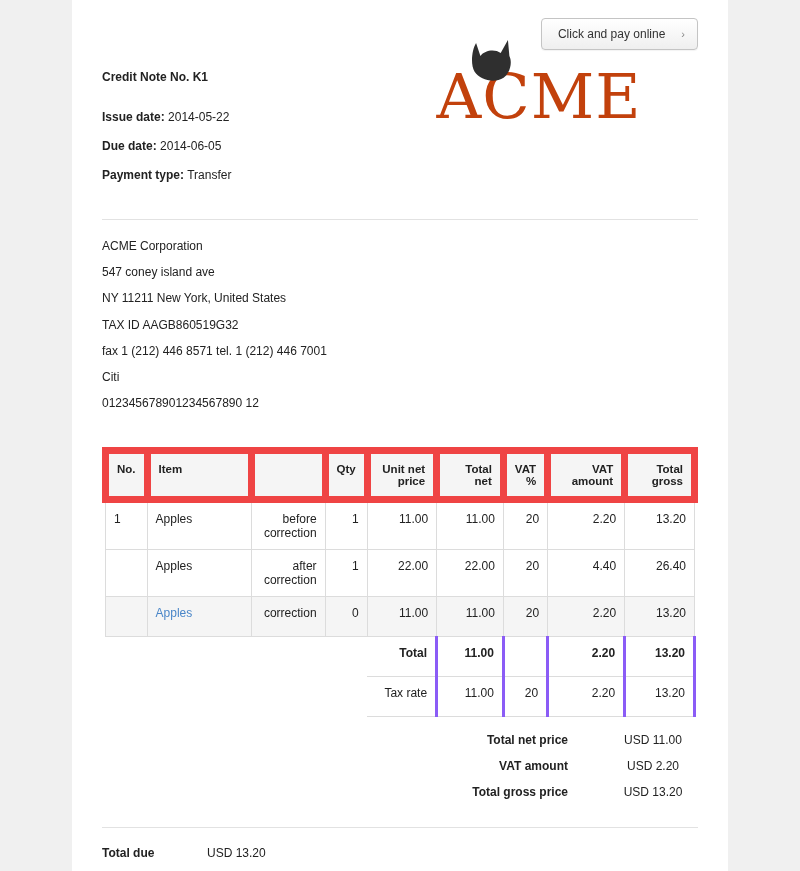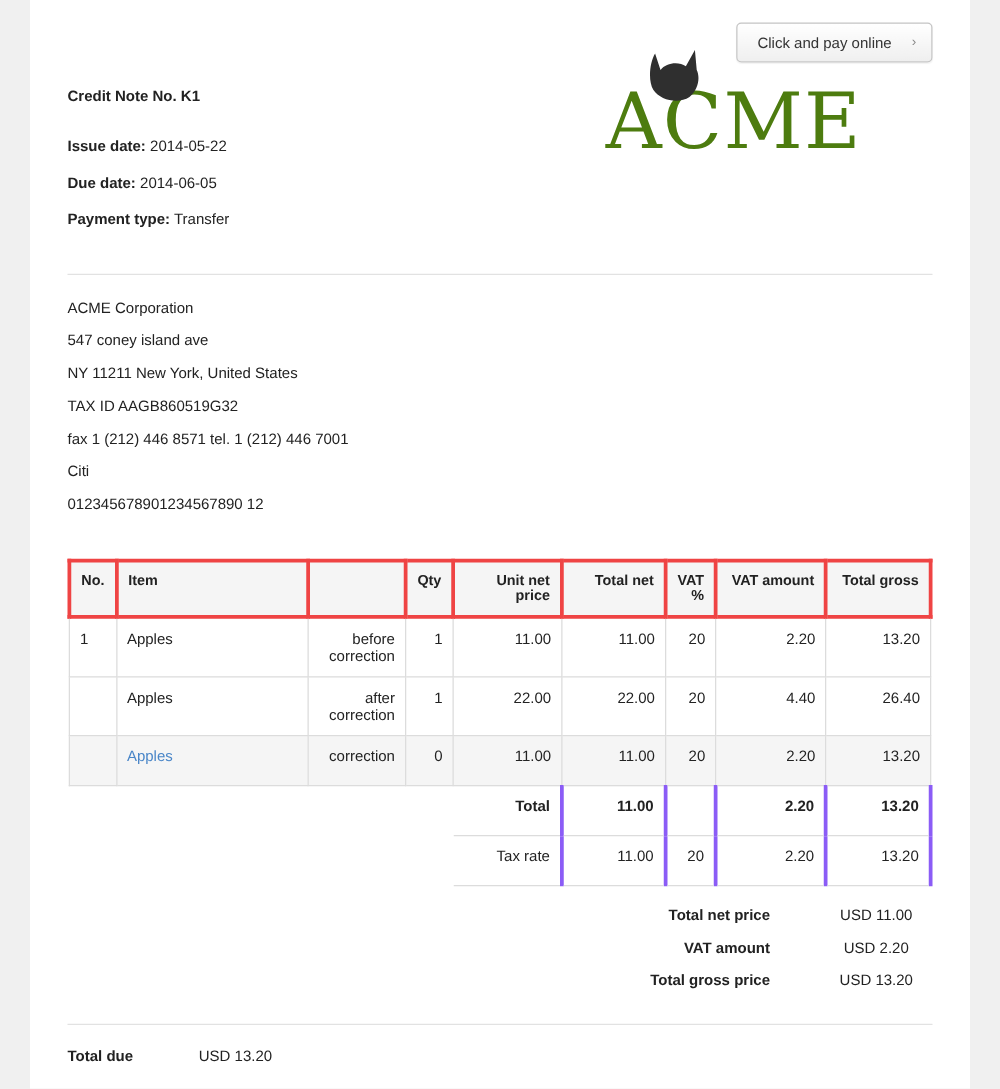--- a/index.html
+++ b/index.html
@@ -3,21 +3,21 @@
 <meta charset="utf-8">
 <style>
   * { box-sizing: border-box; }
   html, body {
     margin: 0;
     padding: 0;
     background: #f0f0f0;
     font-family: "Liberation Sans", sans-serif;
   }
   .page {
-    width: 752px;
+    width: 656px;
     height: 871px;
     background: #ffffff;
     position: relative;
     margin: 0 auto;
     overflow: hidden;
     font-size: 12px;
     color: #222;
   }
   .inner {
     padding: 18px 30px 0 30px;
@@ -65,21 +65,21 @@
   .logo-wrap {
     width: 300px;
     text-align: center;
     position: relative;
     padding-right: 18px;
   }
   .logo-text {
     font-family: "DejaVu Serif", serif;
     font-size: 62px;
     letter-spacing: 1px;
-    color: #4d7c0f;
+    color: #c2410c;
     line-height: 1;
     font-weight: normal;
   }
   .cat {
     position: absolute;
     left: 72px;
     top: -26px;
     width: 44px;
     height: 42px;
   }
@@ -109,21 +109,21 @@
 
   
   table.items {
     width: 100%;
     border-collapse: collapse;
     margin-top: 26px;
     font-size: 12px;
   }
   table.items th {
     background: #f5f5f5;
-    border: 3px solid #ef4444;
+    border: 7px solid #ef4444;
     padding: 9px 8px;
     font-weight: bold;
     font-size: 11.5px;
     text-align: right;
     vertical-align: top;
   }
   table.items th.l { text-align: left; }
   table.items td {
     border: 1px solid #dcdcdc;
     padding: 9px 8px;

